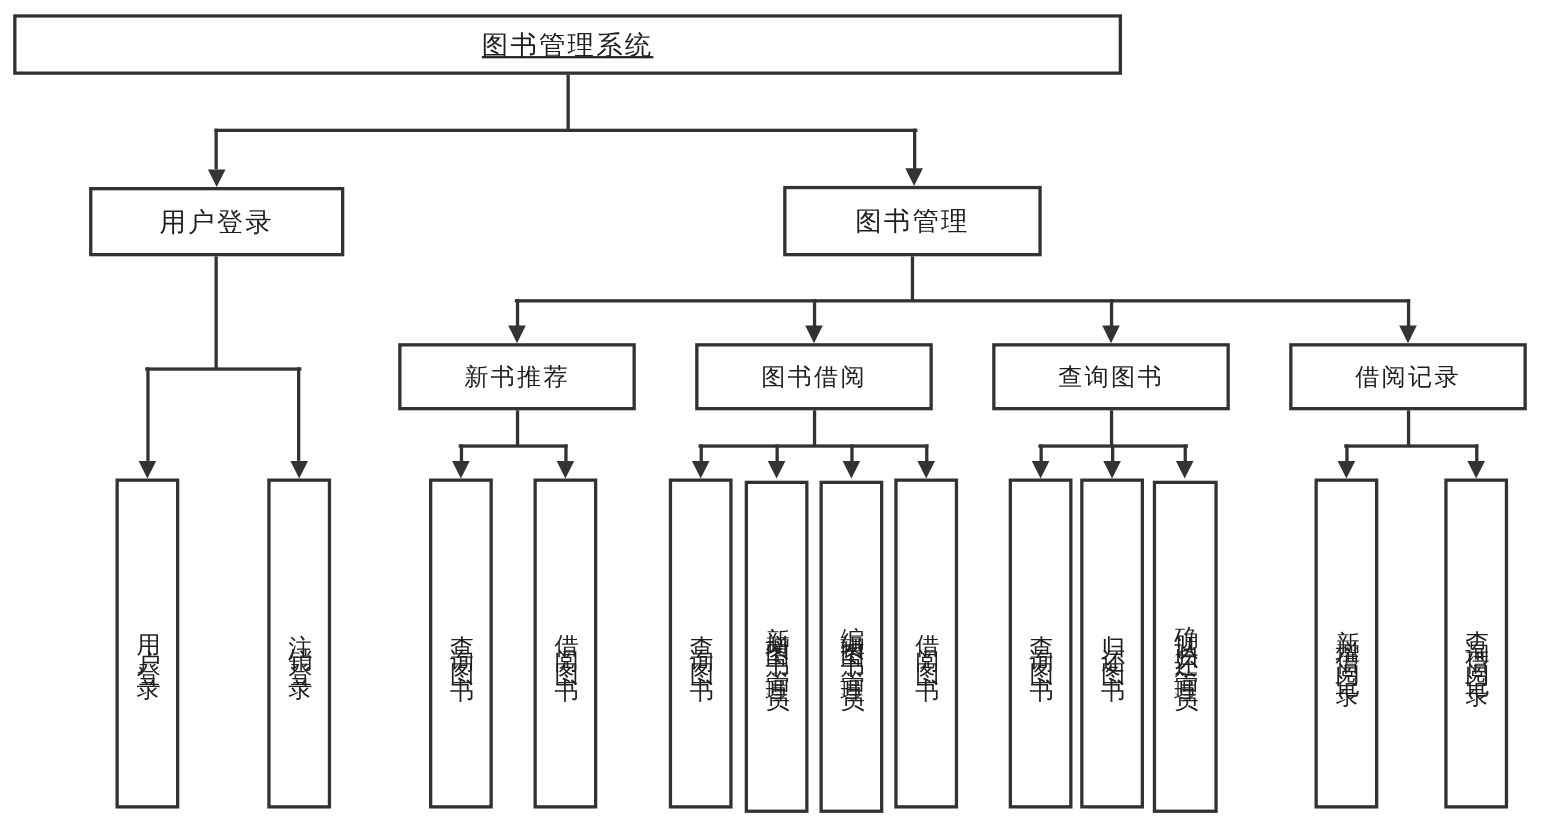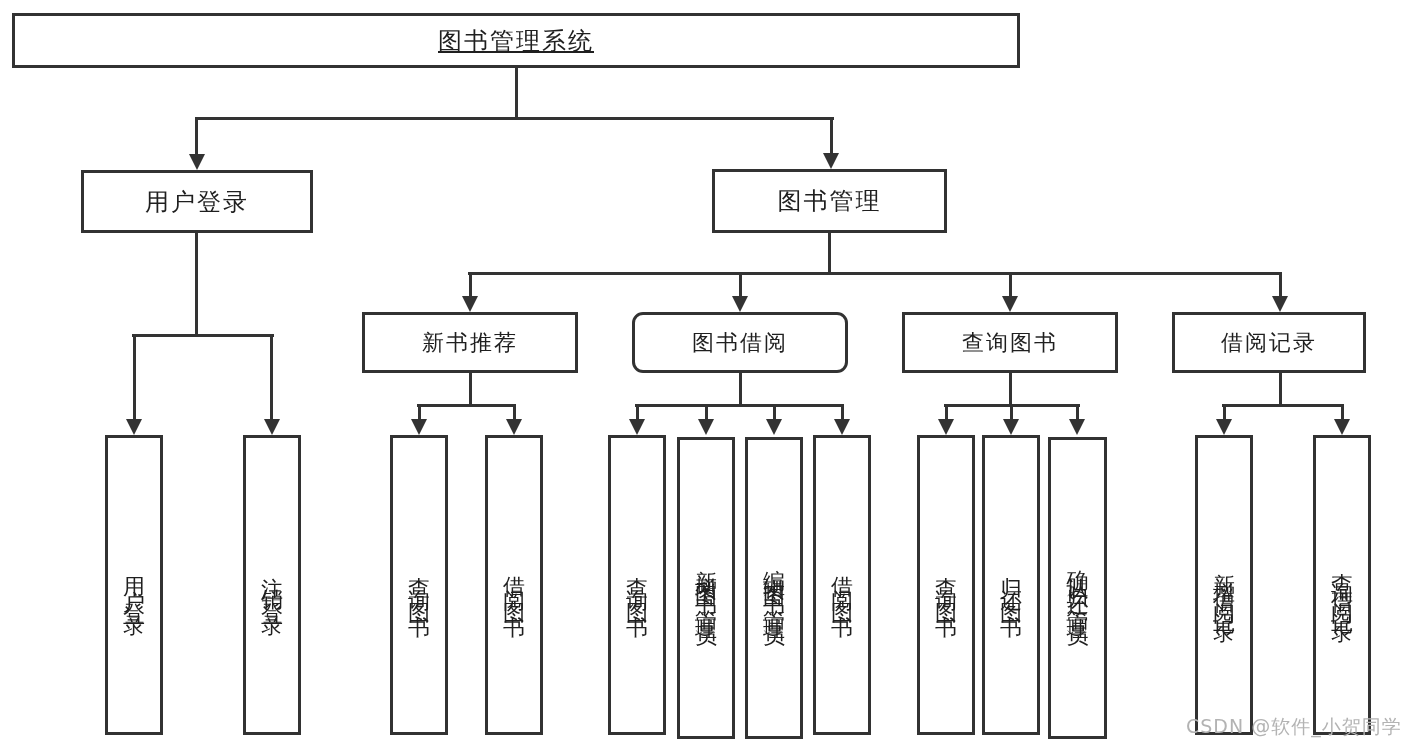--- a/index.html
+++ b/index.html
@@ -36,23 +36,23 @@
 <body>
 
 <div class="canvas">
 
   <div class="node h" style="left:12px;  top:13px;  width:1008px; height:55px;text-decoration:underline;">图书管理系统</div>
 
   <div class="node h" style="left:81px;  top:170px; width:232px;  height:63px;">用户登录</div>
   <div class="node h2" style="left:362px; top:312px; width:216px;  height:61px;">新书推荐</div>
 
   <div class="node h" style="left:712px; top:169px; width:235px;  height:64px;">图书管理</div>
-  <div class="node h2" style="left:632px; top:312px; width:216px;  height:61px;border-radius:11px;">图书借阅</div>
+  <div class="node h2" style="left:632px; top:312px; width:216px;  height:61px;">图书借阅</div>
   <div class="node h2" style="left:902px; top:312px; width:216px;  height:61px;">查询图书</div>
-  <div class="node h2" style="left:1172px;top:312px; width:194px;  height:61px;">借阅记录</div>
+  <div class="node h2" style="left:1172px;top:312px; width:216px;  height:61px;">借阅记录</div>
 
   <div class="node v" style="left:105px; top:435px; width:58px; height:300px;">用户登录</div>
   <div class="node v" style="left:243px; top:435px; width:58px; height:300px;">注销登录</div>
 
   <div class="node v" style="left:390px; top:435px; width:58px; height:300px;">查询图书</div>
   <div class="node v" style="left:485px; top:435px; width:58px; height:300px;">借阅图书</div>
 
   <div class="node v" style="left:608px; top:435px; width:58px; height:300px;">查询图书</div>
   <div class="node v long" style="left:677px; top:437px; width:58px; height:302px;">新增图书（管理员）</div>
   <div class="node v long" style="left:745px; top:437px; width:58px; height:302px;">编辑图书（管理员）</div>
@@ -117,15 +117,14 @@
   <div class="vline" style="left:1076px;top:404px; height:16px;"></div>
   <div class="arrow" style="left:1069px;top:419px;"></div>
 
   <div class="vline" style="left:1279px;top:373px; height:33px;"></div>
   <div class="hline" style="left:1222px;top:404px; width:122px;"></div>
   <div class="vline" style="left:1223px;top:404px; height:16px;"></div>
   <div class="arrow" style="left:1216px;top:419px;"></div>
   <div class="vline" style="left:1341px;top:404px; height:16px;"></div>
   <div class="arrow" style="left:1334px;top:419px;"></div>
 
-  <div class="watermark">CSDN @软件_小贺同学</div>
 
 </div>
 
 </body></html>

